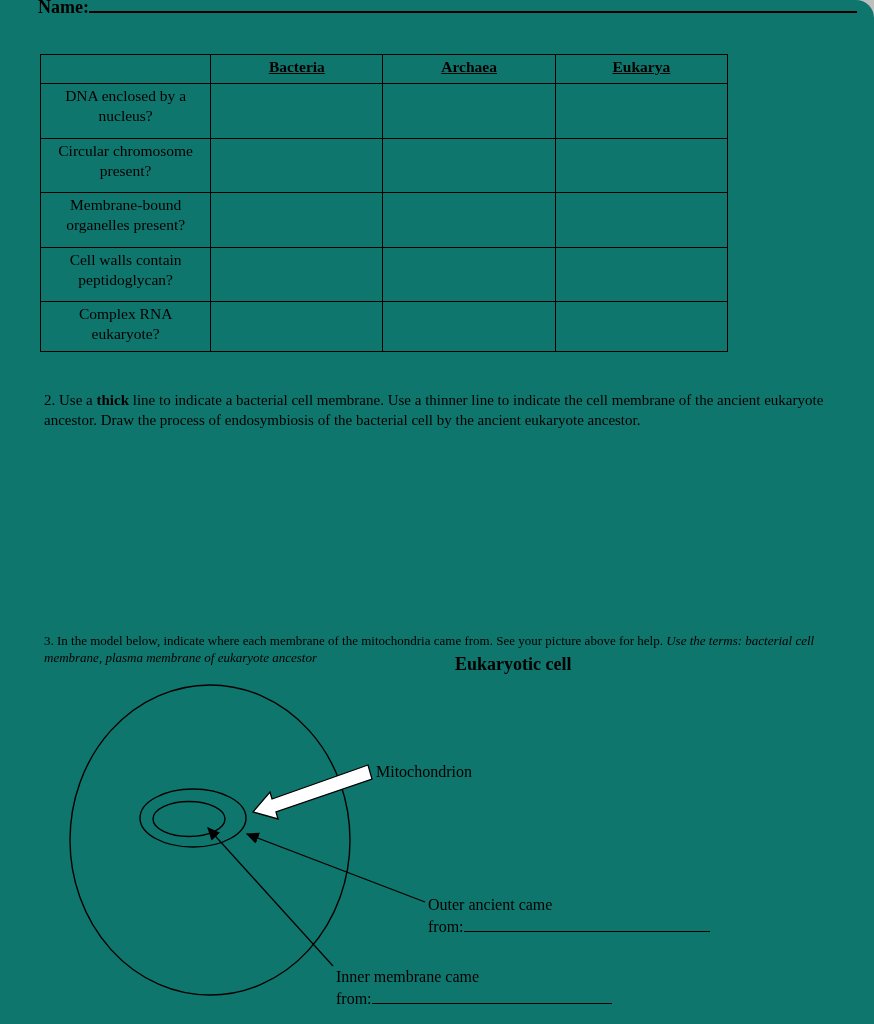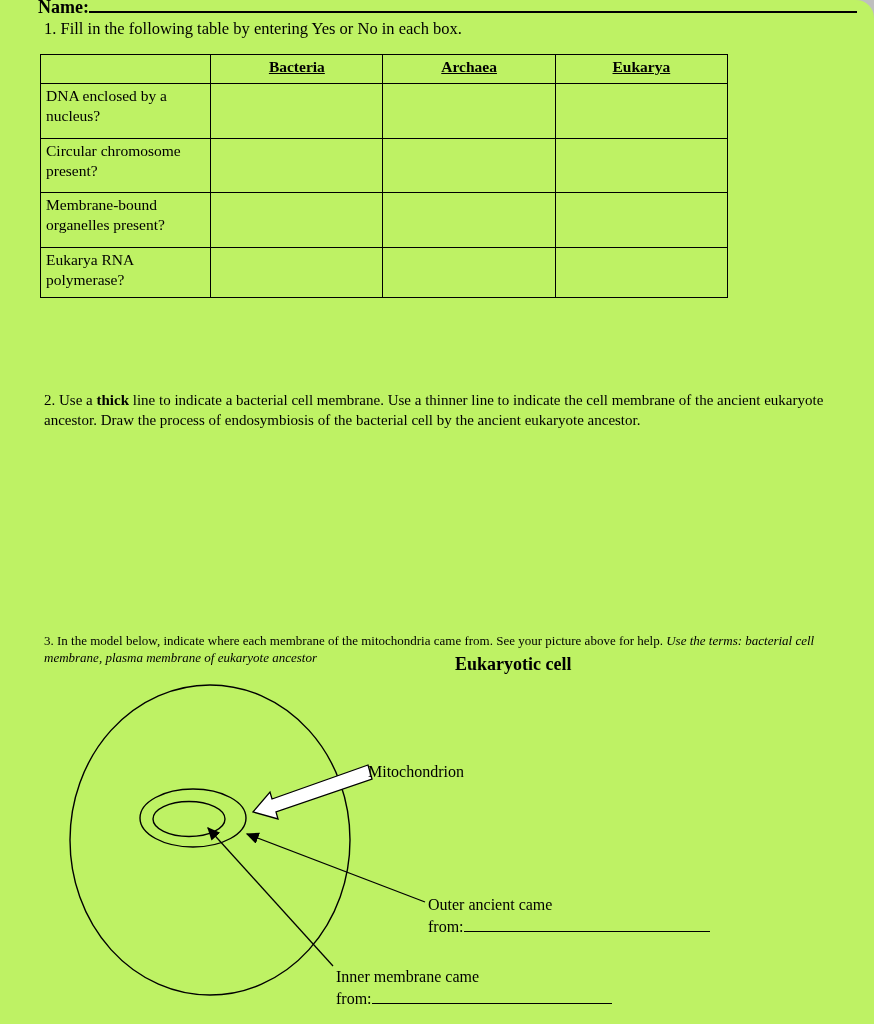--- a/index.html
+++ b/index.html
@@ -1,61 +1,60 @@
 <!DOCTYPE html>
 <html><head>
 <meta charset="utf-8">
 <style>
   * { margin:0; padding:0; box-sizing:border-box; }
   html,body { background:#bfbfbf; }
   body { font-family:"Liberation Serif","DejaVu Serif",serif; color:#000; }
   .page {
     position:relative; width:874px; height:1024px; margin:0 auto;
-    background:#bef264; overflow:hidden; border-top-right-radius:18px;
+    background:#0f766e; overflow:hidden; border-top-right-radius:18px;
   }
   
   .name-row { position:absolute; left:38px; top:-11px; white-space:nowrap; }
   .name-label { font-size:18px; font-weight:bold; }
   .name-underline { display:inline-block; width:768px; height:24px; border-bottom:2px solid #000; }
   
   .q1 { position:absolute; left:44px; top:19px; font-size:16.5px; }
   .q2 { position:absolute; left:44px; top:391px; width:794px; font-size:15px; line-height:1.32; }
   .q3 { position:absolute; left:44px; top:632px; width:800px; font-size:13px; line-height:1.32; }
   .bold { font-weight:bold; }
   .italic { font-style:italic; }
   
   .q1-table { position:absolute; left:40px; top:54px; width:688px; border-collapse:collapse; table-layout:fixed; }
-  .q1-table td, .q1-table th { border:1px solid #000; vertical-align:top; padding:2px 5px; font-size:15.5px; line-height:1.3; text-align:left; }
+  .q1-table td, .q1-table th { border:1px solid #000; vertical-align:top; padding:2px 5px; font-size:15.5px; line-height:1.3; text-align:center; }
   .q1-table col.c0 { width:170px; }
   .q1-table col.c1, .q1-table col.c2, .q1-table col.c3 { width:172px; }
   .q1-table th { text-align:center; font-weight:bold; }
   .q1-table th span { text-decoration:underline; }
   tr.h29 { height:29px; } tr.h55 { height:55px; } tr.h54 { height:54px; }
   tr.h35 { height:35px; } tr.h50 { height:50px; }
   
   .diagram-title { position:absolute; left:455px; top:654px; font-size:18px; font-weight:bold; }
   .diagram-svg { position:absolute; left:0; top:670px; }
   .lbl { position:absolute; font-size:16px; line-height:1.35; }
-  .lbl-mito { left:368px; top:761px; }
+  .lbl-mito { left:376px; top:761px; }
   .lbl-outer { left:428px; top:894px; }
   .lbl-inner { left:336px; top:966px; }
   .blank { display:inline-block; border-bottom:1px solid #000; height:16px; vertical-align:baseline; }
   .blank-outer { width:246px; }
   .blank-inner { width:240px; }
 </style>
 </head>
 <body>
 
 <div class="page">
 
   <div class="name-row">
     <span class="name-label">Name:</span><span class="name-underline"></span>
   </div>
 
-  <div class="q1">1. Fill in the following table by entering  Yes or No in each box.</div>
 
   <table class="q1-table">
     <colgroup>
         <col class="c0">
         <col class="c1">
         <col class="c2">
         <col class="c3">
       </colgroup>
     <tbody>
         <tr class="h29">
@@ -75,22 +74,28 @@
       <td></td>
       <td></td>
       <td></td>
     </tr>
     <tr class="h55">
       <td>Membrane-bound organelles present?</td>
       <td></td>
       <td></td>
       <td></td>
     </tr>
+    <tr class="h54">
+      <td>Cell walls contain peptidoglycan?</td>
+      <td></td>
+      <td></td>
+      <td></td>
+    </tr>
     <tr class="h50">
-      <td>Eukarya RNA polymerase?</td>
+      <td>Complex RNA eukaryote?</td>
       <td></td>
       <td></td>
       <td></td>
     </tr>
   </tbody>
     </table>
 
   <div class="q2"><span>2.  Use a </span><span class="bold">thick</span><span> line to indicate a bacterial cell membrane.  Use a thinner line to indicate the cell membrane of the ancient eukaryote ancestor.  Draw the process of endosymbiosis of the bacterial cell by the ancient eukaryote ancestor.</span></div>
 
   <div class="q3"><span>3. In the model below, indicate where each membrane of the mitochondria came from.  See your picture above for help. </span><span class="italic">Use the terms: bacterial cell membrane, plasma membrane of eukaryote ancestor</span></div>

